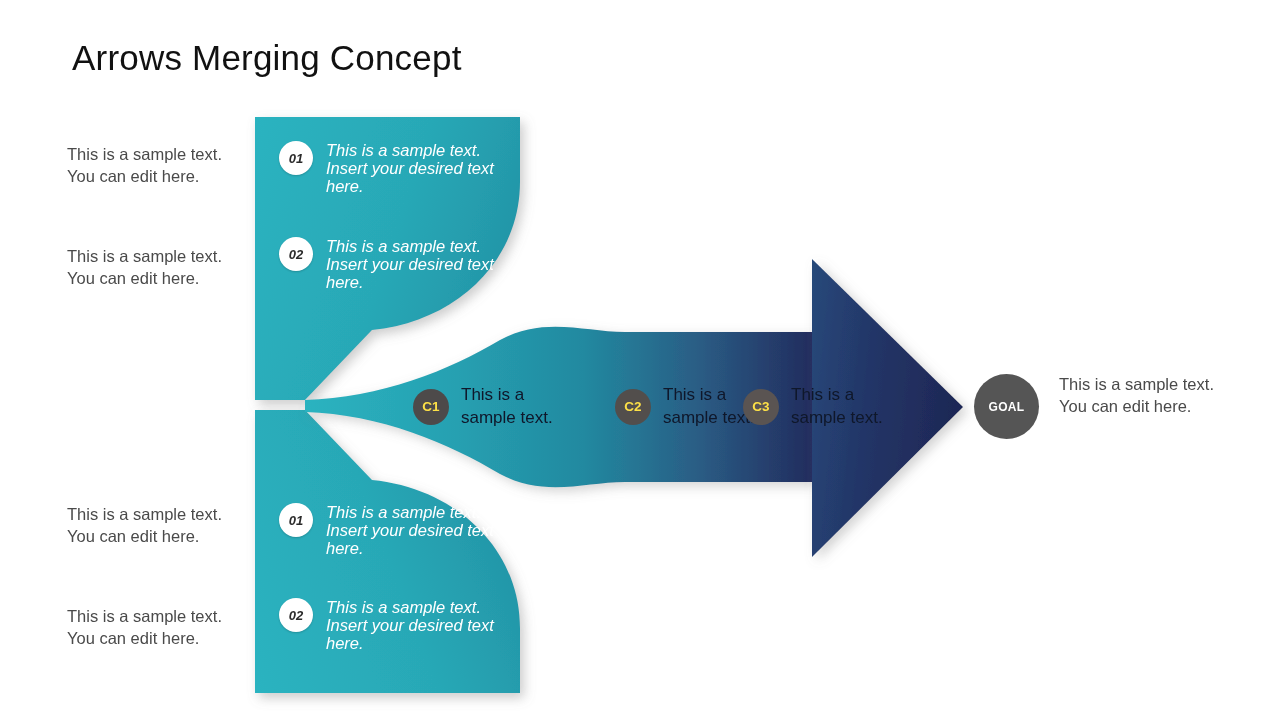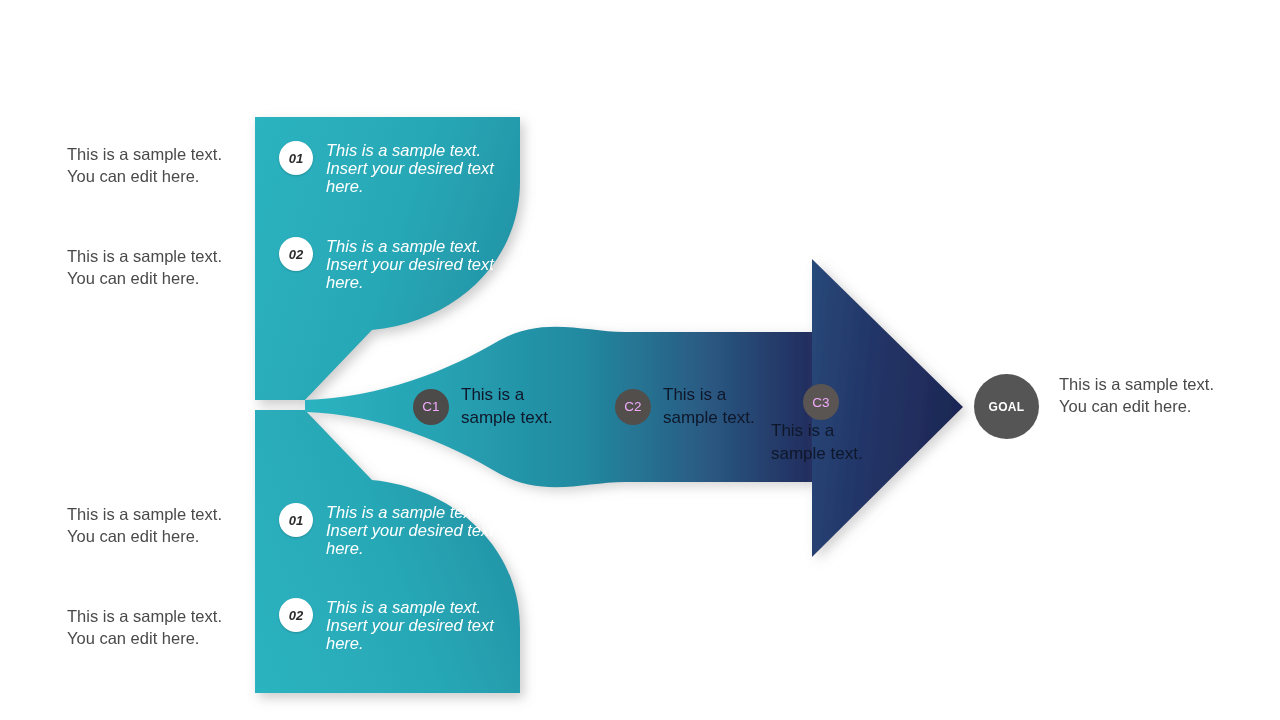--- a/index.html
+++ b/index.html
@@ -95,38 +95,38 @@
   .c-row {
     position: absolute;
     display: flex;
     align-items: center;
     top: 384px;
   }
   .c-badge {
     width: 36px;
     height: 36px;
     border-radius: 50%;
-    color: #f0abfc;
+    color: #fde047;
     font-size: 13.5px;
-    font-weight: normal;
+    font-weight: bold;
     display: flex;
     align-items: center;
     justify-content: center;
     flex: 0 0 auto;
   }
   .c-text {
     margin-left: 12px;
     width: 112px;
     font-size: 17px;
     line-height: 22.5px;
     color: #0f172a;
   }
   .c-row-1 { left: 413px; }
   .c-row-2 { left: 615px; }
-  .c-row-3 { left: 759px; flex-direction: column; }
+  .c-row-3 { left: 743px; }
 
   #goal-badge {
     position: absolute;
     left: 974px;
     top: 374px;
     width: 65px;
     height: 65px;
     border-radius: 50%;
     background: #555555;
     color: #ffffff;
@@ -136,20 +136,21 @@
     align-items: center;
     justify-content: center;
     letter-spacing: 0.3px;
   }
 </style>
 </head>
 <body>
 
 <div id="slide">
 
+  <div id="slide-title">Arrows Merging Concept</div>
 
   <svg id="diagram-svg" viewBox="0 0 1280 720">
     <defs>
       <linearGradient id="gradTop" x1="0" y1="0" x2="1" y2="0.35">
         <stop offset="0%" stop-color="#2BB3C0"></stop>
         <stop offset="60%" stop-color="#28A8B6"></stop>
         <stop offset="100%" stop-color="#2396A8"></stop>
       </linearGradient>
       <linearGradient id="gradBottom" x1="0" y1="1" x2="1" y2="0.6">
         <stop offset="0%" stop-color="#2BB3C0"></stop>

